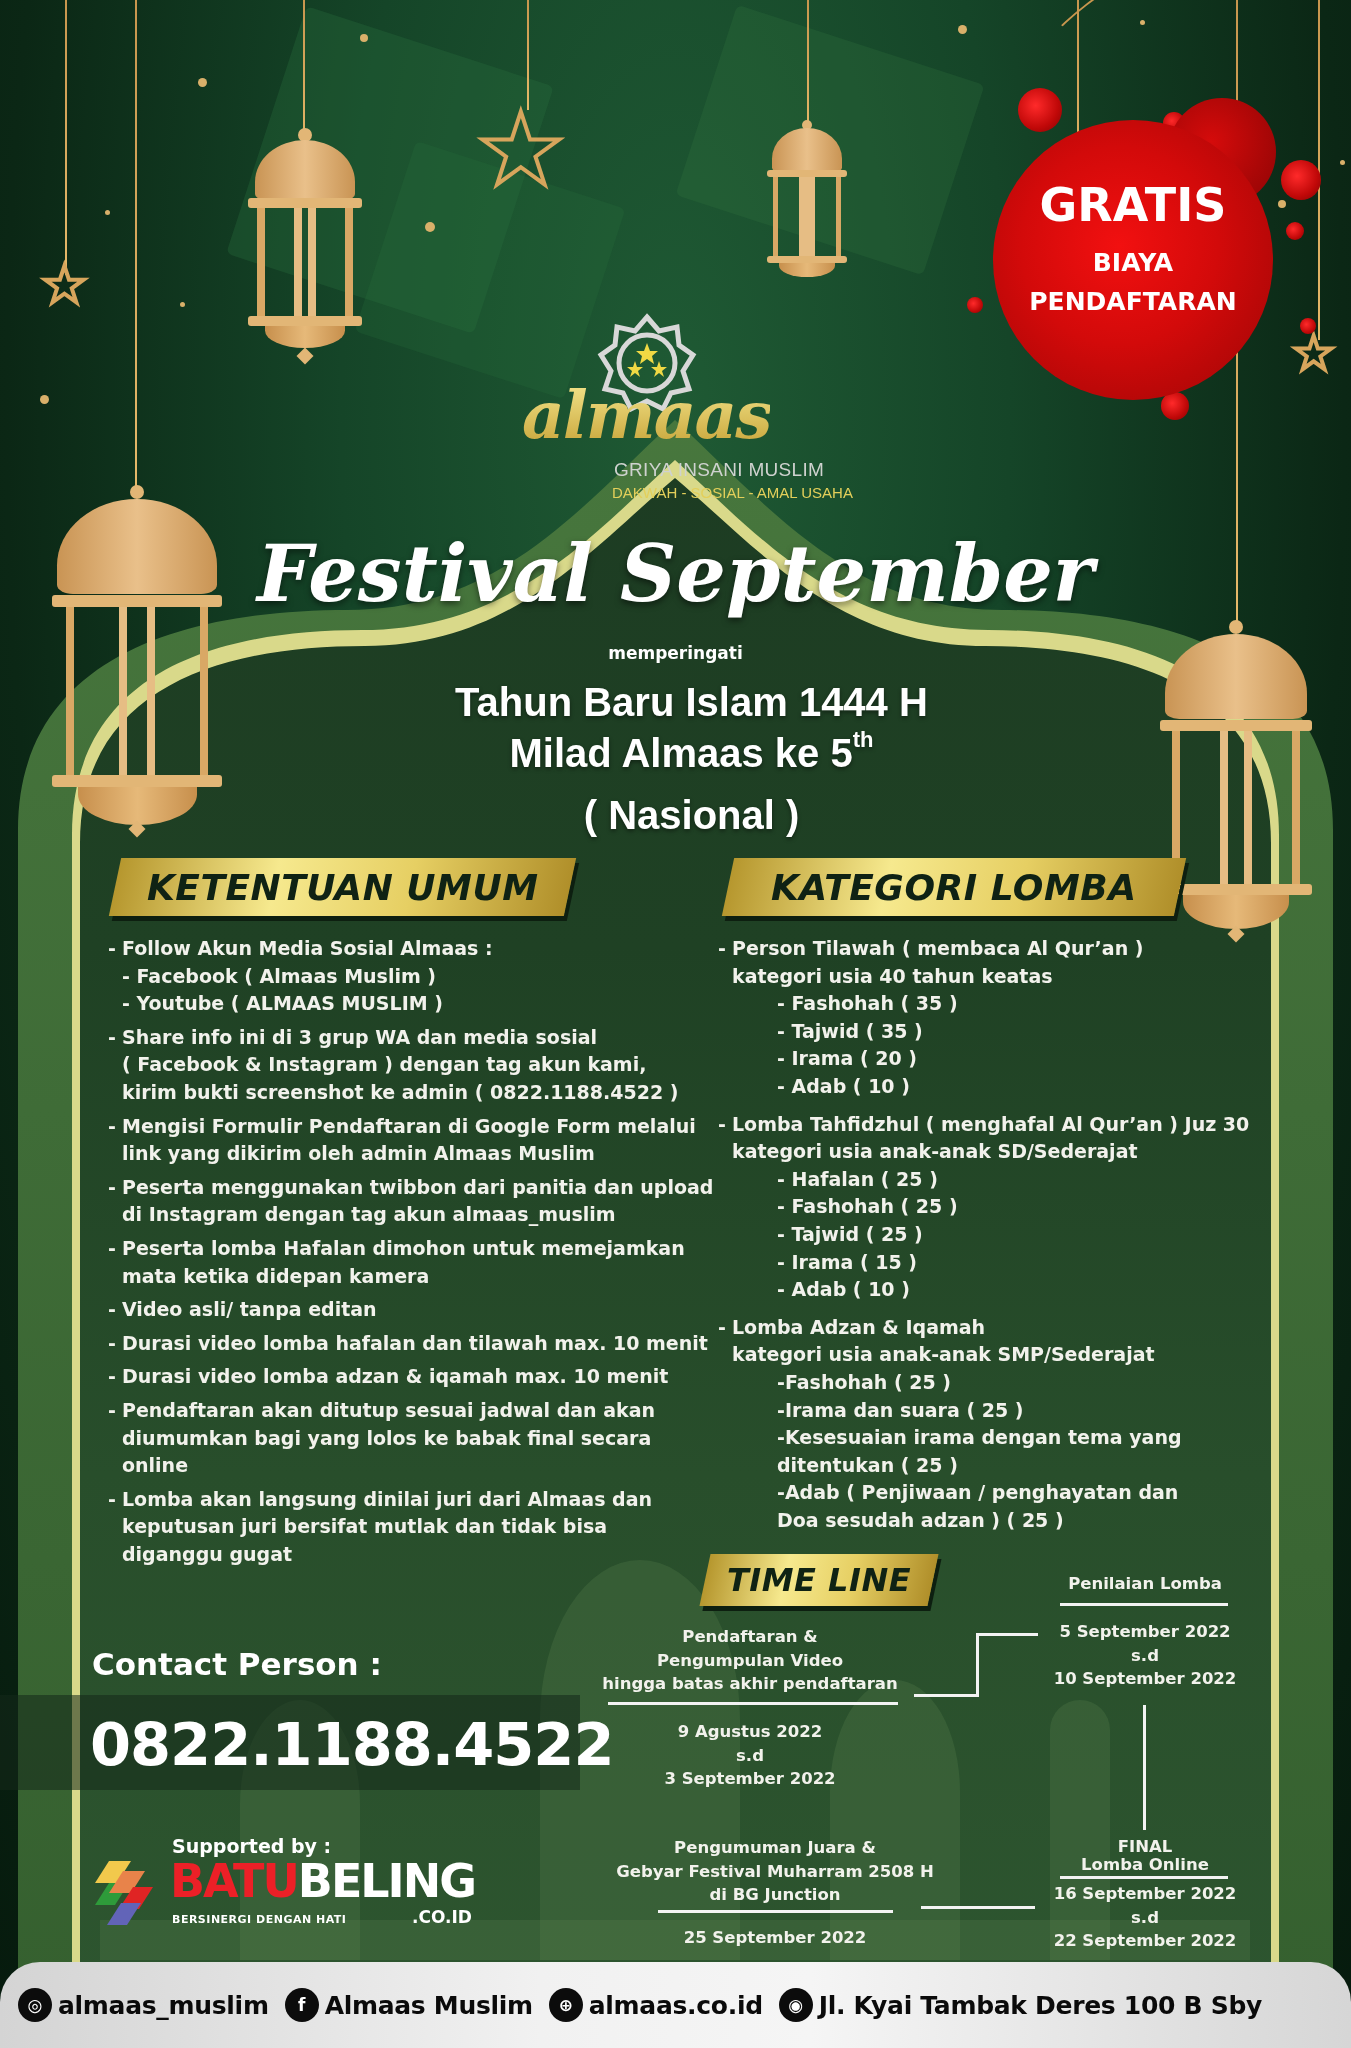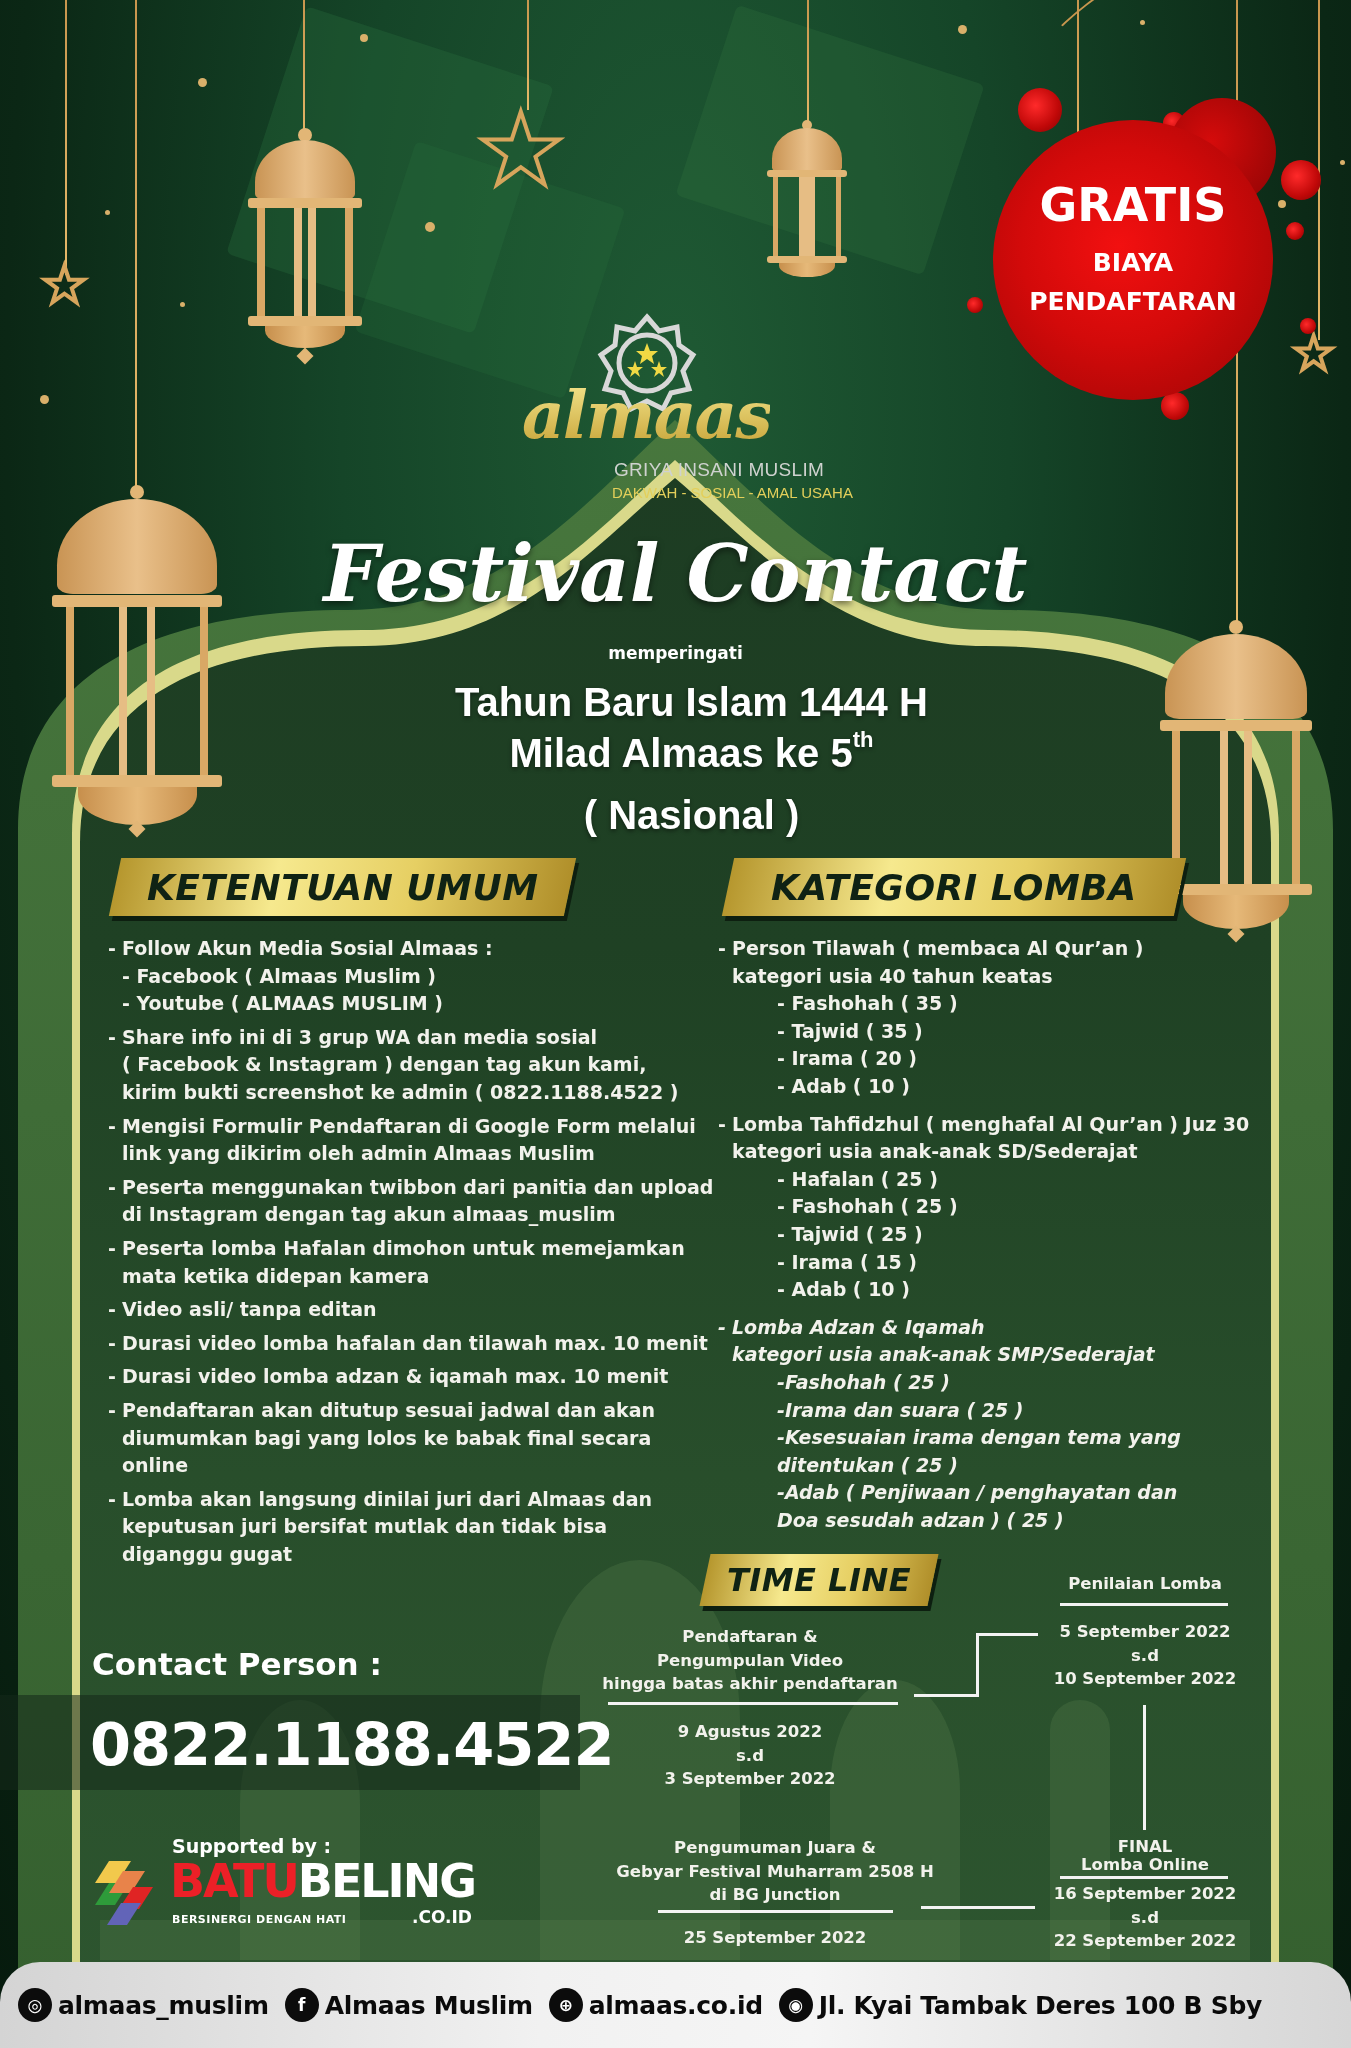--- a/index.html
+++ b/index.html
@@ -205,21 +205,21 @@
     <g fill="#f0d944">
       <polygon points="50,30 53,38 61,38 55,43 57,51 50,46 43,51 45,43 39,38 47,38"></polygon>
       <polygon points="38,48 40,54 46,54 41,58 43,64 38,60 33,64 35,58 30,54 36,54"></polygon>
       <polygon points="62,48 64,54 70,54 65,58 67,64 62,60 57,64 59,58 54,54 60,54"></polygon>
     </g>
   </svg>
   <div class="logo-word">almaas</div>
   <div class="logo-sub1">GRIYA INSANI MUSLIM</div>
   <div class="logo-sub2">DAKWAH - SOSIAL - AMAL USAHA</div>
 
-  <div class="title t-main">Festival Contact</div>
+  <div class="title t-main">Festival September</div>
   <div class="title t-small">memperingati</div>
   <div class="title t-sub" style="top:680px;">Tahun Baru Islam 1444 H</div>
   <div class="title t-sub" style="top:731px;">
     <span>Milad Almaas ke 5</span><sup>th</sup>
   </div>
   <div class="title t-sub" style="top:793px;">( Nasional )</div>
 
   <div class="banner" style="left:115px;top:858px;width:455px;">
     <span>KETENTUAN UMUM</span>
   </div>
@@ -281,21 +281,21 @@
       </div>
       <div class="item" style="margin-bottom: 10px;">
         <div>Lomba Tahfidzhul ( menghafal Al Qur’an ) Juz 30</div>
         <div>kategori usia anak-anak SD/Sederajat</div>
         <div class="sub2">- Hafalan ( 25 )</div>
         <div class="sub2">- Fashohah ( 25 )</div>
         <div class="sub2">- Tajwid ( 25 )</div>
         <div class="sub2">- Irama ( 15 )</div>
         <div class="sub2">- Adab ( 10 )</div>
       </div>
-      <div class="item" style="margin-bottom: 10px; font-style: italic;">
+      <div class="item" style="margin-bottom: 10px;">
         <div>Lomba Adzan &amp; Iqamah</div>
         <div>kategori usia anak-anak SMP/Sederajat</div>
         <div class="sub2">-Fashohah ( 25 )</div>
         <div class="sub2">-Irama dan suara ( 25 )</div>
         <div class="sub2">-Kesesuaian irama dengan tema yang</div>
         <div class="sub2"> ditentukan ( 25 )</div>
         <div class="sub2">-Adab ( Penjiwaan / penghayatan dan</div>
         <div class="sub2"> Doa sesudah adzan ) ( 25 )</div>
       </div>
     </div>

